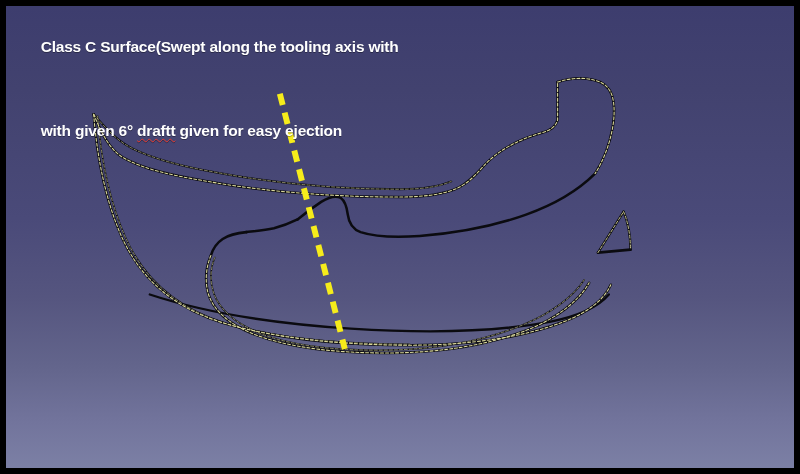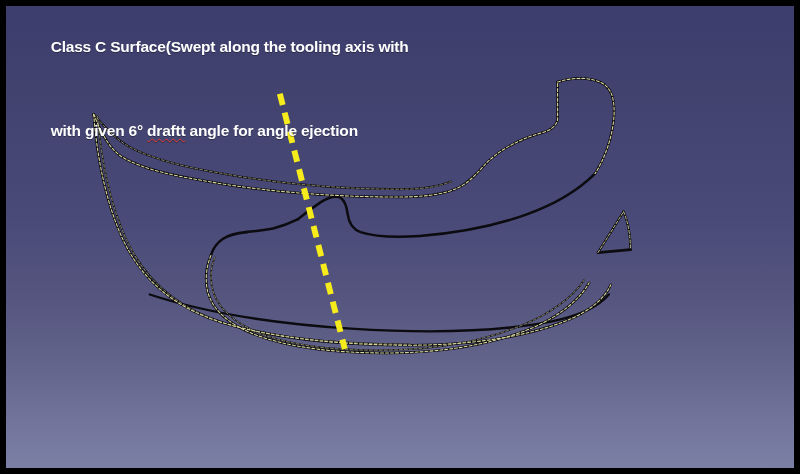--- a/index.html
+++ b/index.html
@@ -37,21 +37,21 @@
         #4a4a79 46%,
         #55557f 63%,
         #63658c 78%,
         #72749c 90%,
         #7c80a5 100%);
     overflow: hidden;
   }
 
   #annotation-text {
     position: absolute;
-    left: 20px;
+    left: 10px;
     top: 9px;
     width: 470px;
     color: #ffffff;
     font-family: "Liberation Sans", sans-serif;
     font-size: 15.5px;
     font-weight: bold;
     line-height: 21px;
     letter-spacing: -0.2px;
     text-shadow: 0 1px 0 rgba(0,0,0,0.35);
     white-space: pre-wrap;
@@ -129,17 +129,17 @@
           <path d="M 601 253 L 627 211" class="curve-hilite" stroke-width="0.8999999999999999" stroke="#d9d79a" stroke-dasharray="3 2"></path>
           <path d="M 627 211 C 632 223, 634 237, 634 250" class="curve-hilite" stroke-width="0.8999999999999999" stroke="#d9d79a" stroke-dasharray="3 2"></path>
         </g>
 
       <line id="tooling-axis-line" class="tooling-axis" x1="278" y1="90" x2="344" y2="352" stroke="#f6ec1b" stroke-width="6" stroke-dasharray="12 8"></line>
     </svg>
 
     <div id="annotation-text">
       <span>Class C Surface(Swept along the tooling axis with</span><br>
       <br>
-      <span>with given 6° </span><span class="misspelled">draftt</span><span> angle for angle ejection</span>
+      <span>with given 6° </span><span class="misspelled">draftt</span><span> given for easy ejection</span>
     </div>
 
   </div>
 </div>
 
 </body></html>

